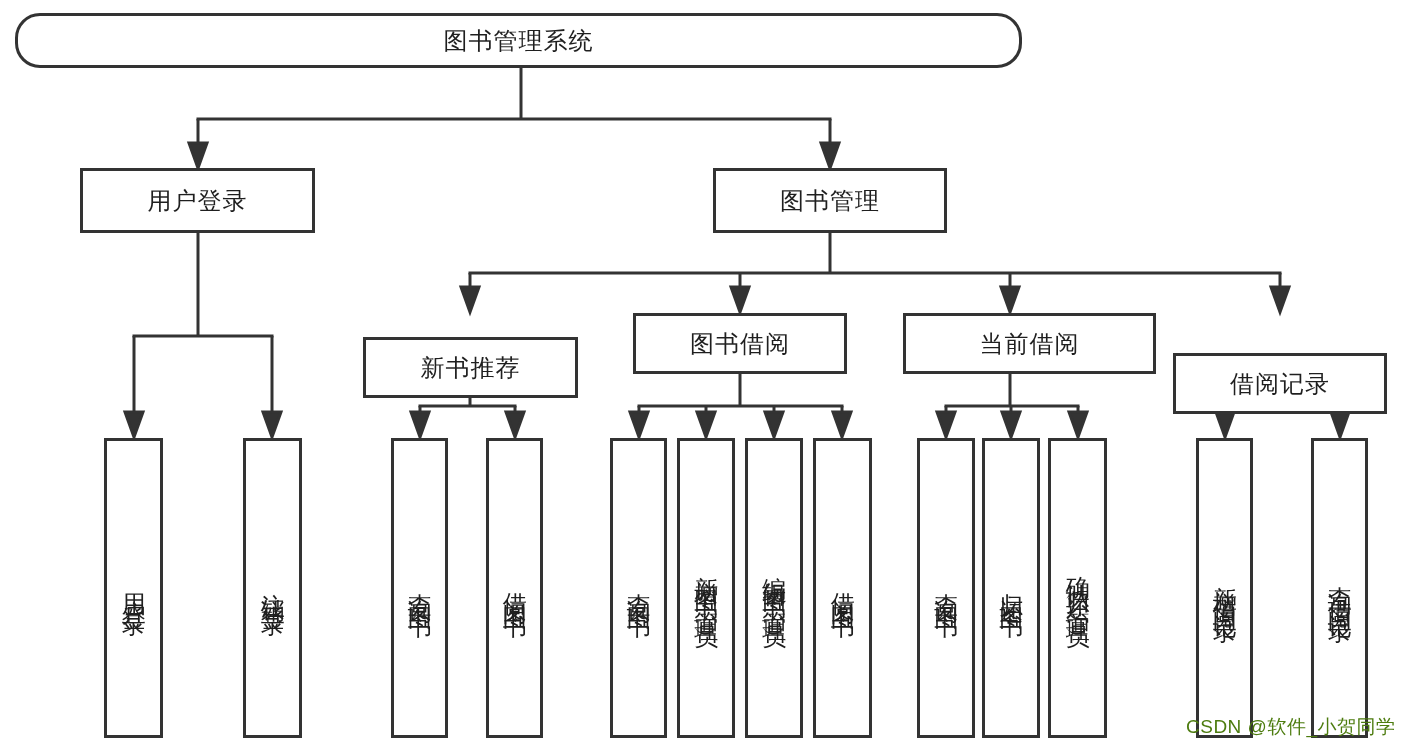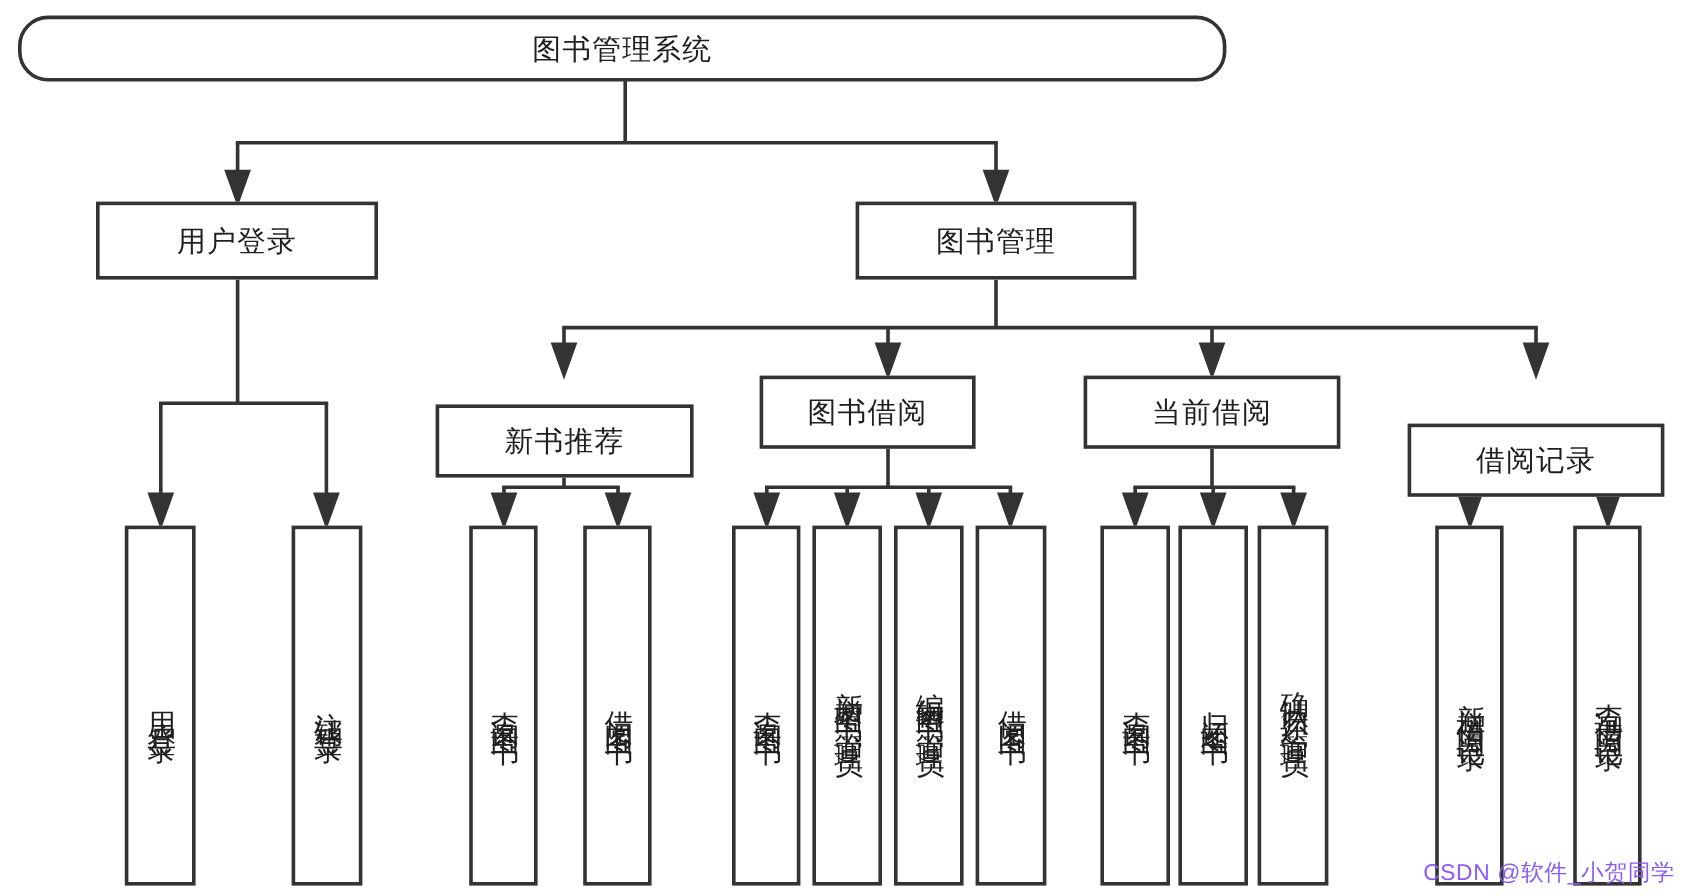--- a/index.html
+++ b/index.html
@@ -45,21 +45,21 @@
     line-height: 1.1;
   }
   .leaf span { white-space: nowrap; }
   #watermark {
     position: absolute;
     left: 1186px;
     top: 714px;
     z-index: 5;
     font-size: 19px;
     letter-spacing: 0.5px;
-    color: #8b5cf6;
+    color: #4d7c0f;
     white-space: nowrap;
   }
 </style>
 </head>
 <body>
 
 <div id="canvas">
 
   <svg id="connectors" width="1405" height="747" viewBox="0 0 1405 747" stroke="#333333" stroke-width="3" fill="#333333">
 
@@ -144,24 +144,24 @@
   <div class="box h-label" style="left:80px; top:168px; width:235px; height:65px;">
     <span>用户登录</span>
   </div>
   <div class="box h-label" style="left:713px; top:168px; width:234px; height:65px;">
     <span>图书管理</span>
   </div>
 
   <div class="box h-label" style="left:363px; top:313px; width:215px; height:61px;margin-top:24px;">
     <span>新书推荐</span>
   </div>
-  <div class="box h-label" style="left:633px; top:313px; width:180px; height:61px;">
+  <div class="box h-label" style="left:633px; top:313px; width:214px; height:61px;">
     <span>图书借阅</span>
   </div>
-  <div class="box h-label" style="left:903px; top:313px; width:214px; height:61px;">
+  <div class="box h-label" style="left:903px; top:313px; width:253px; height:61px;">
     <span>当前借阅</span>
   </div>
   <div class="box h-label" style="left:1173px; top:313px; width:214px; height:61px;margin-top:40px;">
     <span>借阅记录</span>
   </div>
 
   <div class="box leaf" style="left:104px; top:438px; width:59px; height:300px;">
     <span>用户登录</span>
   </div>
   <div class="box leaf" style="left:243px; top:438px; width:59px; height:300px;">

